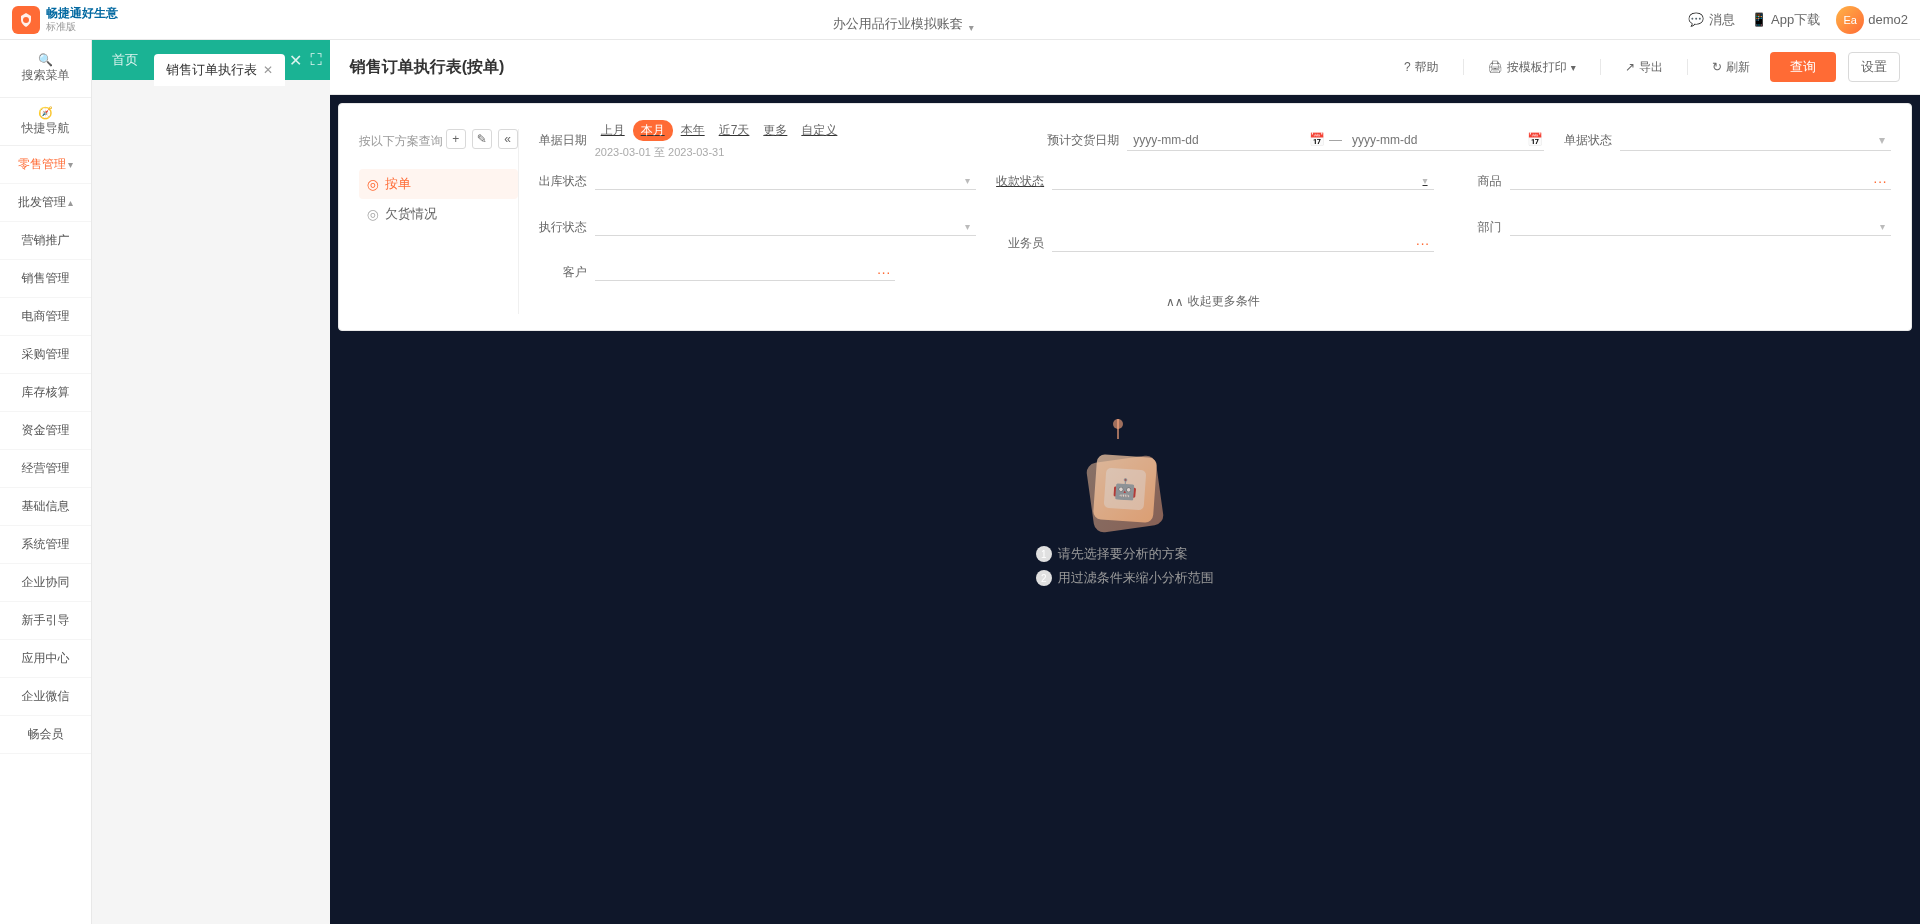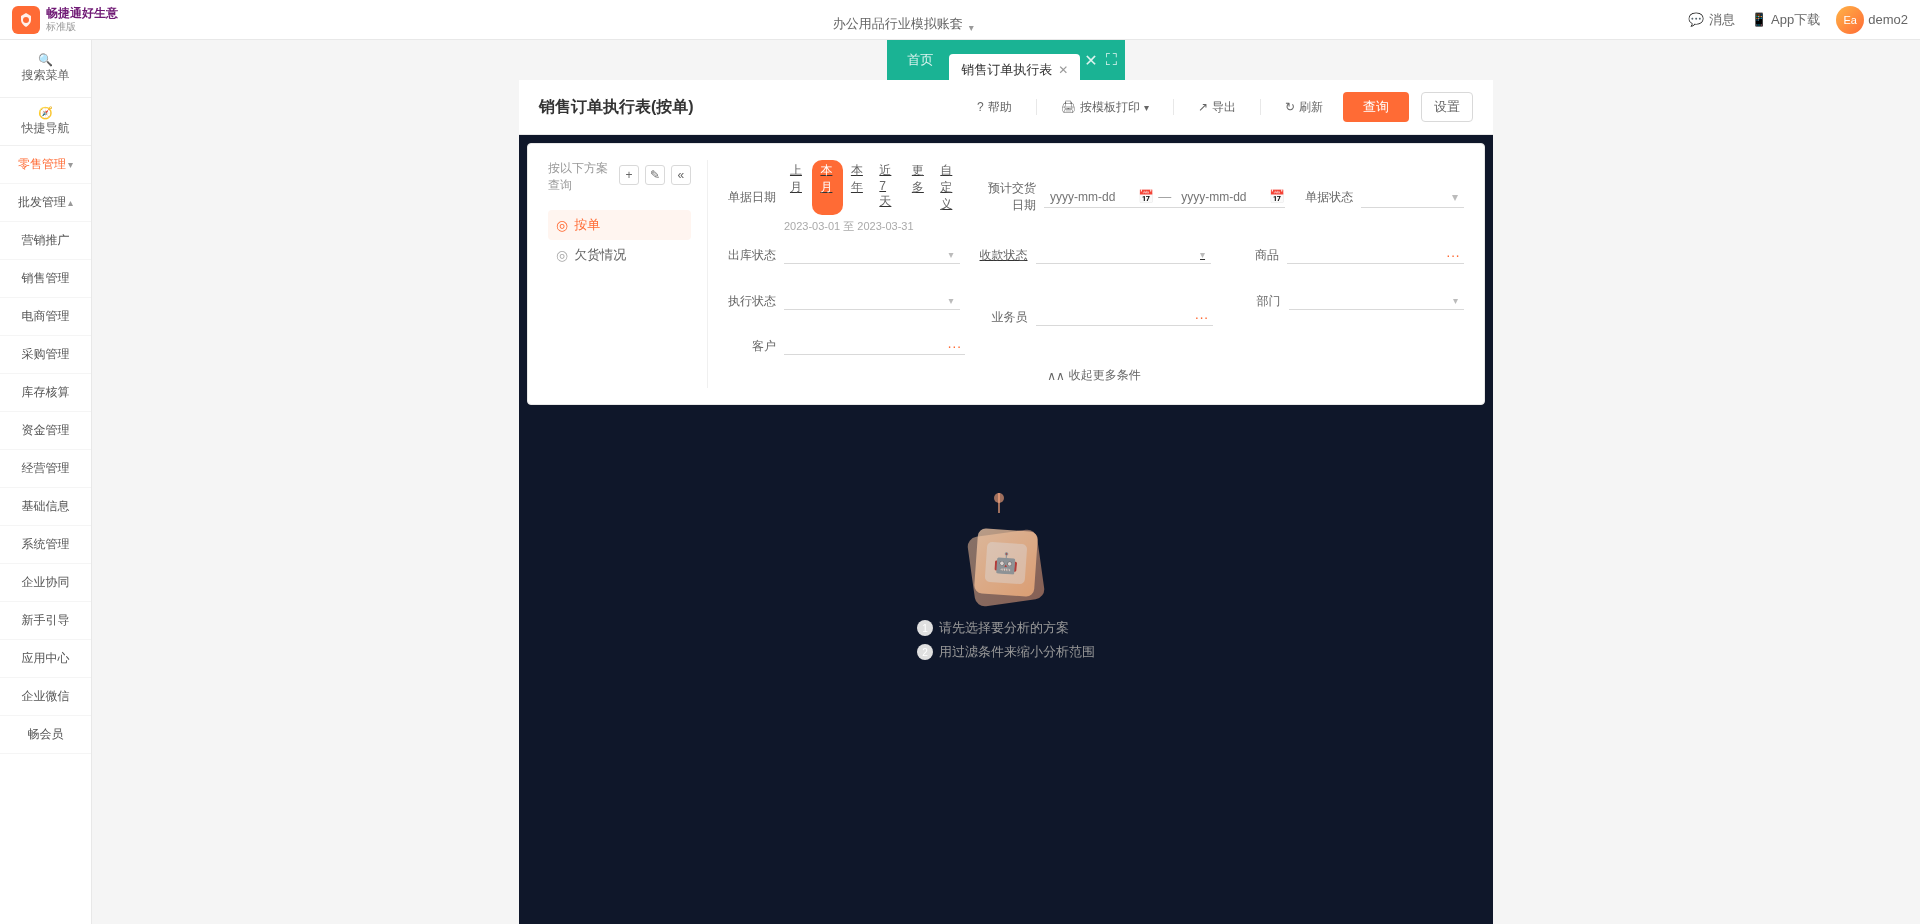--- a/index.html
+++ b/index.html
@@ -18,21 +18,21 @@
     .top-bar-left { display: flex; align-items: center; gap: 8px; }
     .logo-area { display: flex; align-items: center; gap: 6px; }
     .logo-icon {
       width: 28px; height: 28px;
       background: #ff6b35;
       border-radius: 6px;
       display: flex; align-items: center; justify-content: center;
       color: #fff; font-size: 10px; font-weight: bold;
     }
     .logo-text { font-size: 11px; color: #666; line-height: 1.2; }
-    .brand-name { color: #701a75; font-weight: bold; font-size: 12px; }
+    .brand-name { color: #0369a1; font-weight: bold; font-size: 12px; }
     .top-bar-center {
       display: flex; align-items: flex-end; gap: 6px; color: #666; font-size: 13px; margin-top: 8px;
     }
     .dropdown-arrow { font-size: 10px; color: #999; }
     .top-bar-right { display: flex; align-items: center; gap: 16px; }
     .top-bar-btn { display: flex; align-items: center; gap: 4px; color: #666; font-size: 13px; cursor: pointer; }
     .avatar {
       width: 28px; height: 28px; border-radius: 50%;
       background: linear-gradient(135deg, #ffb347, #ff6b35);
       display: flex; align-items: center; justify-content: center;
@@ -73,21 +73,21 @@
       display: flex;
       flex-direction: column;
       align-items: center;
       gap: 2px;
     }
     .sidebar-item.active { color: #ff6b35; }
     .sidebar-item.has-sub { display: flex; flex-direction: row; align-items: center; justify-content: center; gap: 2px; padding: 10px 8px; }
     .sidebar-sub-arrow { font-size: 10px; color: #999; }
 
     
-    .content-area { flex: 1; display: flex; flex-direction: column; overflow: hidden; align-items: center; }
+    .content-area { flex: 1; display: flex; flex-direction: row; overflow: hidden; }
 
     
     .tab-bar {
       height: 40px;
       background: #1ab394;
       display: flex;
       align-items: center;
       padding: 0 8px;
       gap: 4px;
     }
@@ -148,21 +148,21 @@
       background: #fff;
       margin: 8px;
       border-radius: 4px;
       padding: 16px 20px;
       border: 1px solid #e8e8e8;
     }
     .filter-layout { display: flex; gap: 16px; }
     .filter-sidebar {
       width: 160px;
       border-right: 1px solid #f0f0f0;
-      padding-right: 16px;
+      margin-top: 9px;
     }
     .filter-main { flex: 1; }
     .filter-section-title {
       font-size: 12px; color: #999; margin-bottom: 8px;
     }
     .filter-scheme-actions { display: flex; gap: 6px; align-items: center; margin-bottom: 12px; }
     .scheme-add-btn, .scheme-edit-btn, .scheme-collapse-btn {
       width: 20px; height: 20px;
        border: 1px solid #d9d9d9; border-radius: 3px;
       display: flex; align-items: center; justify-content: center;

